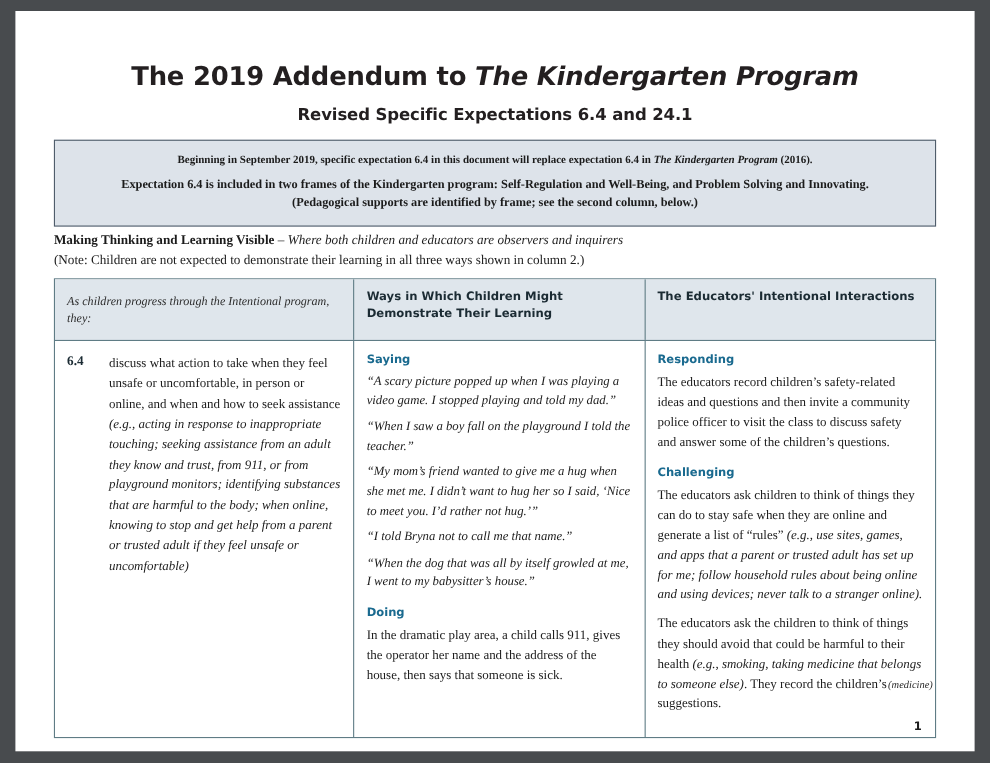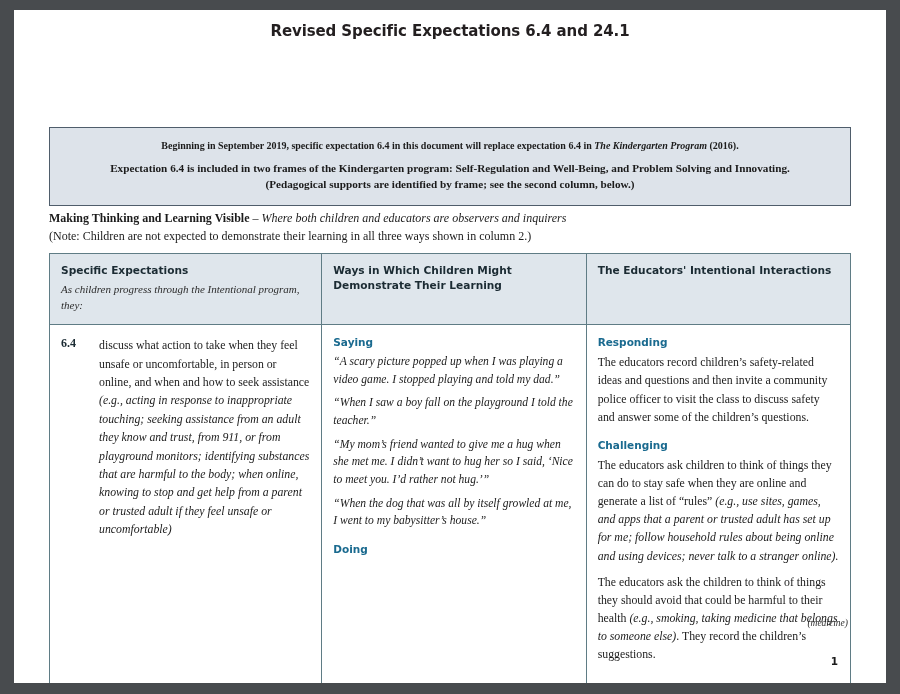--- a/index.html
+++ b/index.html
@@ -214,38 +214,38 @@
     font-weight: bold;
     font-size: 10.5px;
     color: #1b1b1b;
   }
 </style>
 </head>
 <body>
 
 <div id="page">
 
+  <h1 class="doc-title"><span>The 2019 Addendum to </span><span class="ital">The Kindergarten Program</span></h1>
   <h2 class="doc-subtitle">Revised Specific Expectations 6.4 and 24.1</h2>
 
   <div class="notice-box">
     <p class="notice-line1"><span>Beginning in September 2019, specific expectation 6.4 in this document will replace expectation 6.4 in </span><span class="ital">The Kindergarten Program</span><span> (2016).</span></p>
     <p class="notice-line2">Expectation 6.4 is included in two frames of the Kindergarten program: Self-Regulation and Well-Being, and Problem Solving and Innovating.</p>
     <p class="notice-line3">(Pedagogical supports are identified by frame; see the second column, below.)</p>
   </div>
 
   <div class="intro">
     <p class="intro-line1"><b>Making Thinking and Learning Visible</b><span> – </span><i>Where both children and educators are observers and inquirers</i></p>
     <p class="intro-line2">(Note: Children are not expected to demonstrate their learning in all three ways shown in column 2.)</p>
   </div>
 
   <div class="tbl">
 
     <div class="tbl-head">
       <div class="col1">
-        <p class="hdr-title">Specific Expectations</p>
         <p class="hdr-sub">As children progress through the Intentional program, they:</p>
       </div>
       <div class="col2">
         <p class="hdr-title">Ways in Which Children Might Demonstrate Their Learning</p>
       </div>
       <div class="col3">
         <p class="hdr-title">The Educators' Intentional Interactions</p>
       </div>
     </div>
 
@@ -256,22 +256,24 @@
           <div class="exp-num">6.4</div>
           <p class="exp-text"><span>discuss what action to take when they feel unsafe or uncomfortable, in person or online, and when and how to seek assistance </span><i>(e.g., acting in response to inappropriate touching; seeking assistance from an adult they know and trust, from 911, or from playground monitors; identifying substances that are harmful to the body; when online, knowing to stop and get help from a parent or trusted adult if they feel unsafe or uncomfortable)</i></p>
         </div>
       </div>
 
       <div class="col2">
         <p class="sub-head">Saying</p>
         <p class="quote">“A scary picture popped up when I was playing a video game. I stopped playing and told my dad.”</p>
         <p class="quote">“When I saw a boy fall on the playground I told the teacher.”</p>
         <p class="quote">“My mom’s friend wanted to give me a hug when she met me. I didn’t want to hug her so I said, ‘Nice to meet you. I’d rather not hug.’”</p>
+        <p class="quote">“I told Bryna not to call me that name.”</p>
         <p class="quote">“When the dog that was all by itself growled at me, I went to my babysitter’s house.”</p>
         <p class="sub-head spaced">Doing</p>
+        <p class="para">In the dramatic play area, a child calls 911, gives the operator her name and the address of the house, then says that someone is sick.</p>
       </div>
 
       <div class="col3">
         <p class="sub-head">Responding</p>
         <p class="para">The educators record children’s safety-related ideas and questions and then invite a community police officer to visit the class to discuss safety and answer some of the children’s questions.</p>
         <p class="sub-head spaced">Challenging</p>
         <p class="para"><span>The educators ask children to think of things they can do to stay safe when they are online and generate a list of “rules” </span><i>(e.g., use sites, games, and apps that a parent or trusted adult has set up for me; follow household rules about being online and using devices; never talk to a stranger online).</i></p>
         <p class="para"><span>The educators ask the children to think of things they should avoid that could be harmful to their health </span><i>(e.g., smoking, taking medicine that belongs to someone else)</i><span>. They record the children’s suggestions.</span></p>
       </div>
 

